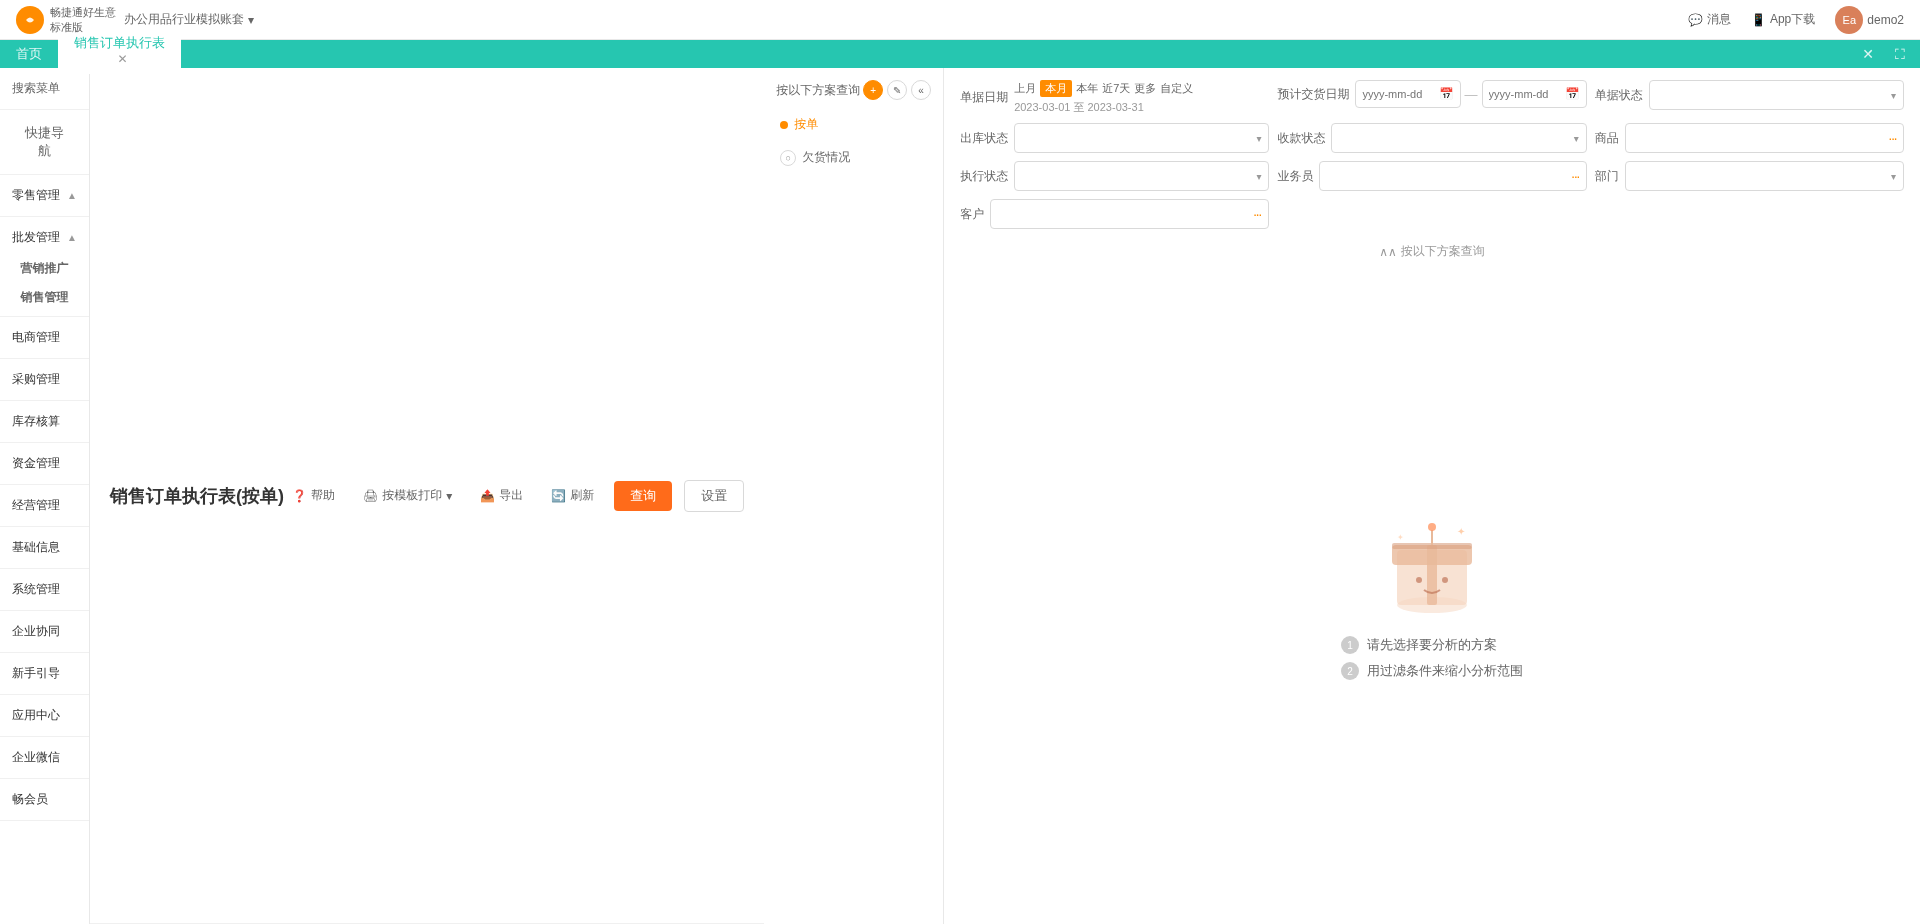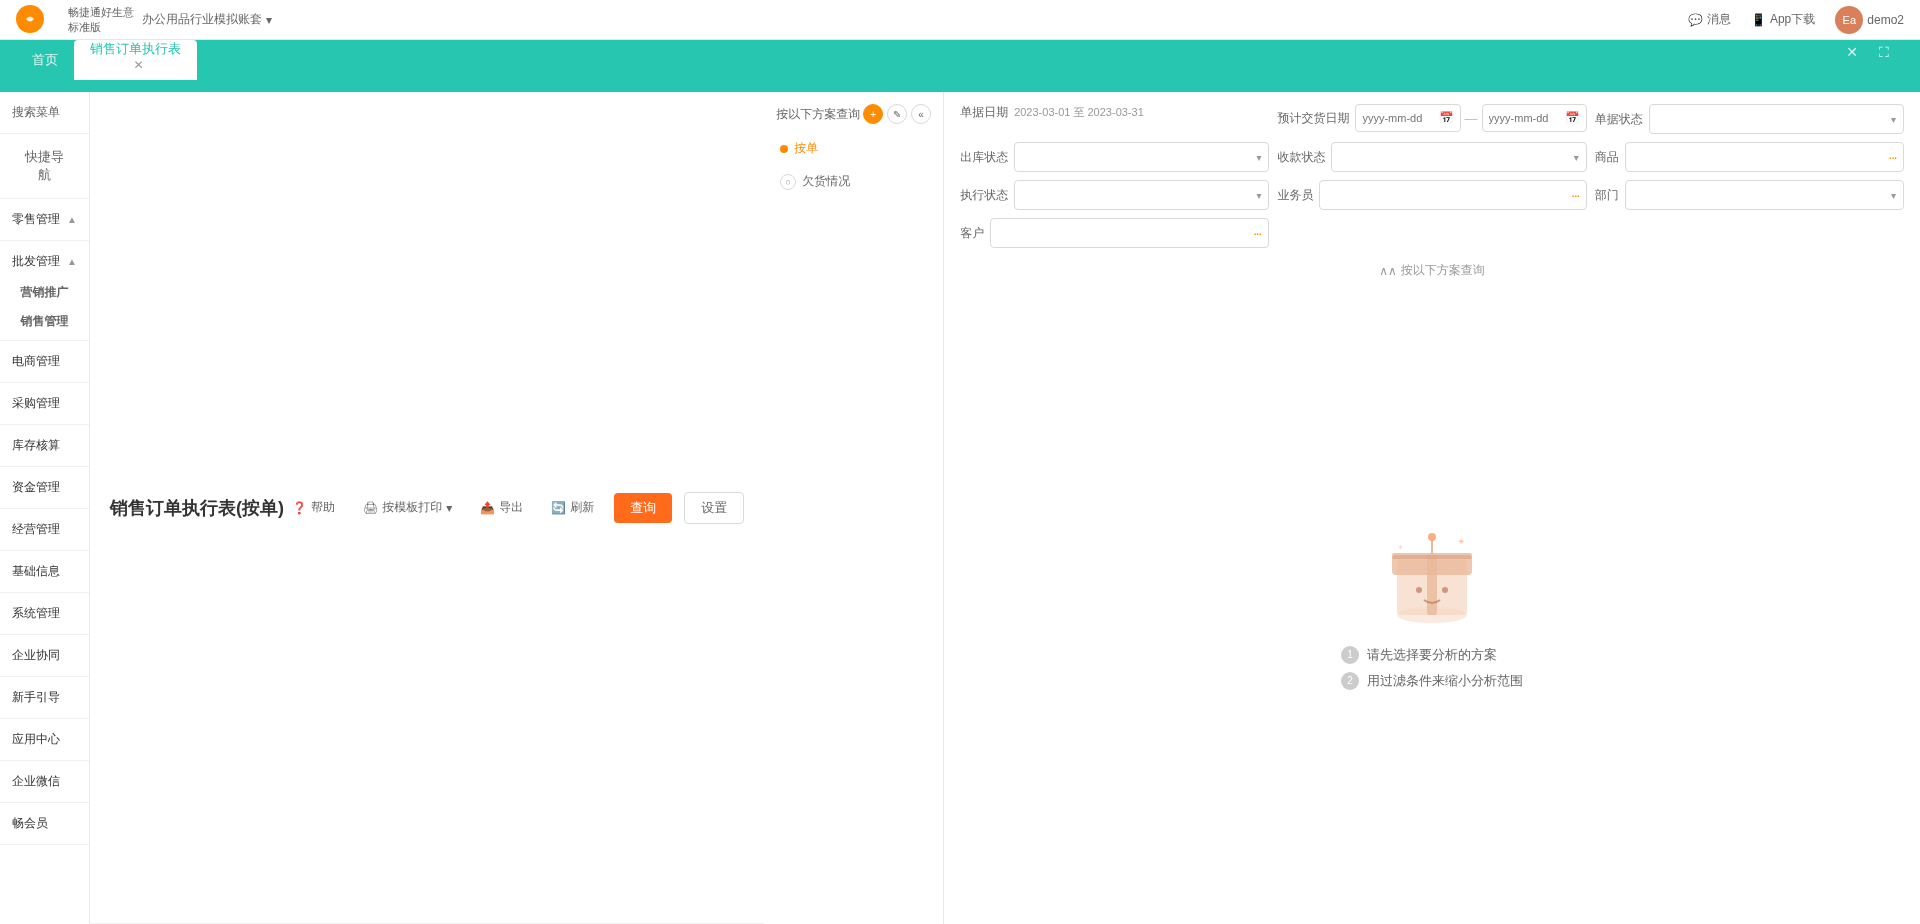--- a/index.html
+++ b/index.html
@@ -16,22 +16,22 @@
       border-bottom: 1px solid #e8e8e8;
       flex-shrink: 0;
     }
     .top-header-left {
       display: flex;
       align-items: center;
       gap: 8px;
     }
     .logo-area {
       display: flex;
-      align-items: flex-start;
-      gap: 24px;
+      align-items: flex-end;
+      gap: 6px;
     }
     .logo-icon {
       width: 28px;
       height: 28px;
       background: #ff8c00;
       border-radius: 50%;
       display: flex;
       align-items: center;
       justify-content: center;
       color: white;
@@ -73,24 +73,24 @@
       align-items: center;
       justify-content: center;
       color: white;
       font-size: 11px;
       overflow: hidden;
     }
 
     
     .tab-bar {
       background: #26c6b0;
-      height: 52px;
-      display: flex;
-      align-items: flex-start;
-      padding: 0 16px;
+      height: 28px;
+      display: flex;
+      align-items: center;
+      padding: 0 0;
       flex-shrink: 0;
     }
     .tab-item {
       height: 40px;
       display: flex;
       align-items: center;
       padding: 0 16px;
       cursor: pointer;
       color: rgba(255,255,255,0.85);
       font-size: 13px;
@@ -582,20 +582,28 @@
 
       <div style="flex:1; display:flex; flex-direction:column; overflow:hidden;">
 
         <div style="background:#fff; padding:12px 16px 0;">
 
           <div style="display:flex; align-items:flex-start; gap:8px; margin-bottom:8px;">
 
             <div style="display:flex; align-items:center; gap:6px; flex:1;">
               <span style="font-size:12px;color:#666;white-space:nowrap;">单据日期</span>
               <div style="display:flex; flex-direction:column; gap:3px; flex:1;">
+                <div style="display:flex; align-items:center; gap:4px;">
+                  <span style="font-size:11px;color:#666;cursor:pointer;">上月</span>
+                  <span style="font-size:11px;background:#ff8c00;color:white;border-radius:2px;padding:1px 5px;cursor:pointer;">本月</span>
+                  <span style="font-size:11px;color:#666;cursor:pointer;">本年</span>
+                  <span style="font-size:11px;color:#666;cursor:pointer;">近7天</span>
+                  <span style="font-size:11px;color:#666;cursor:pointer;">更多</span>
+                  <span style="font-size:11px;color:#666;cursor:pointer;">自定义</span>
+                </div>
                 <div style="font-size:11px;color:#999;">2023-03-01 至 2023-03-31</div>
               </div>
             </div>
 
             <div style="display:flex; align-items:center; gap:6px; flex:1;">
               <span style="font-size:12px;color:#666;white-space:nowrap;">预计交货日期</span>
               <div style="flex:1; position:relative; display:flex; align-items:center; gap:4px;">
                 <div style="position:relative; flex:1;">
                   <input class="date-in" type="text" style="width: 100%; height: 28px; border: 1px solid rgb(217, 217, 217); border-radius: 4px; padding: 0px 24px 0px 6px; font-size: 11px; color: rgb(153, 153, 153); outline: none;" placeholder="yyyy-mm-dd">
                   <span style="position:absolute;right:6px;top:50%;transform:translateY(-50%);color:#ff8c00;font-size:12px;">📅</span>

